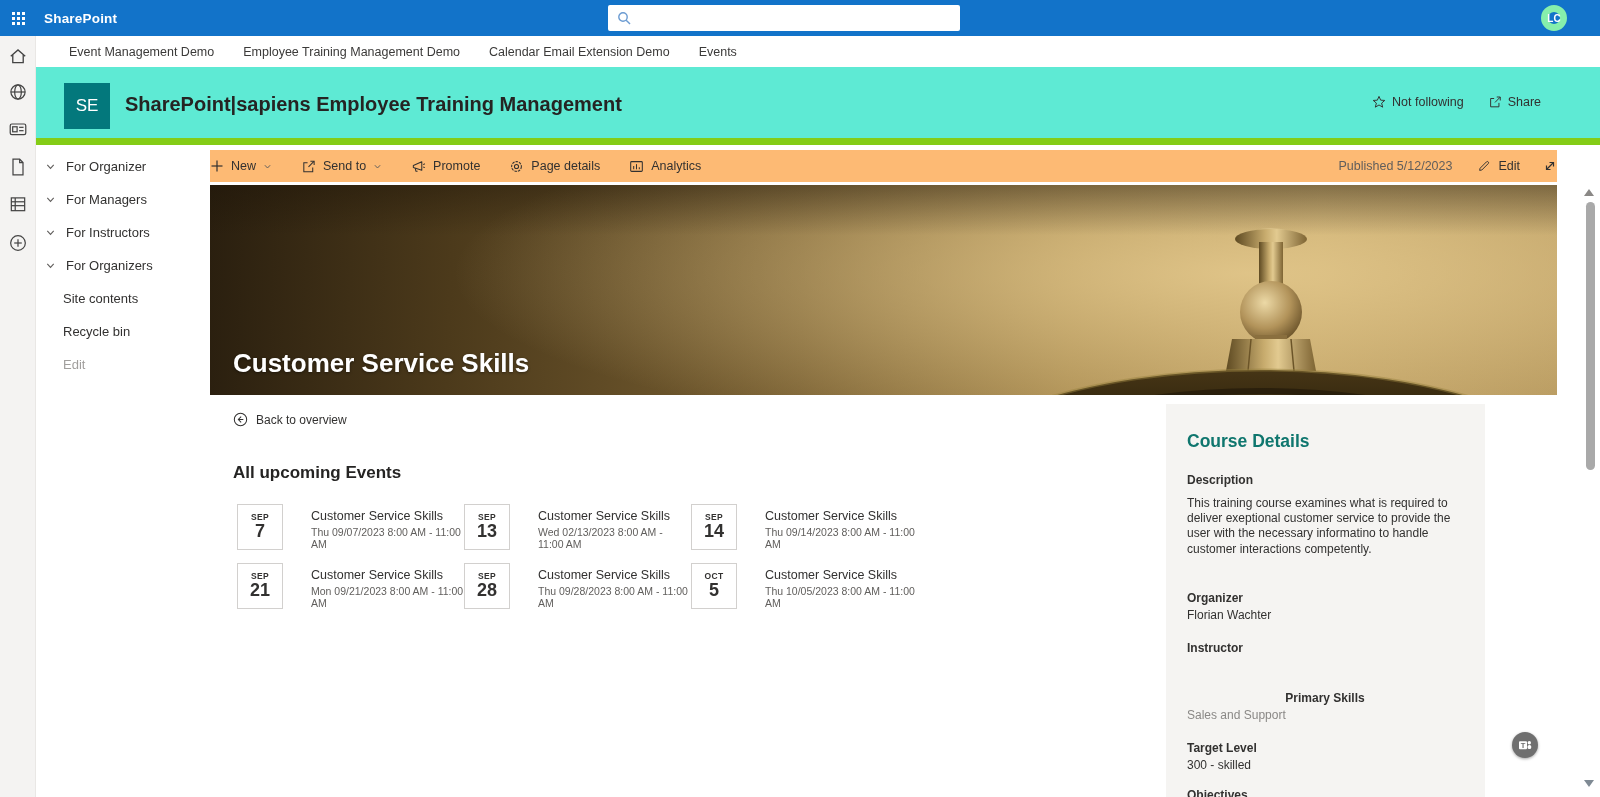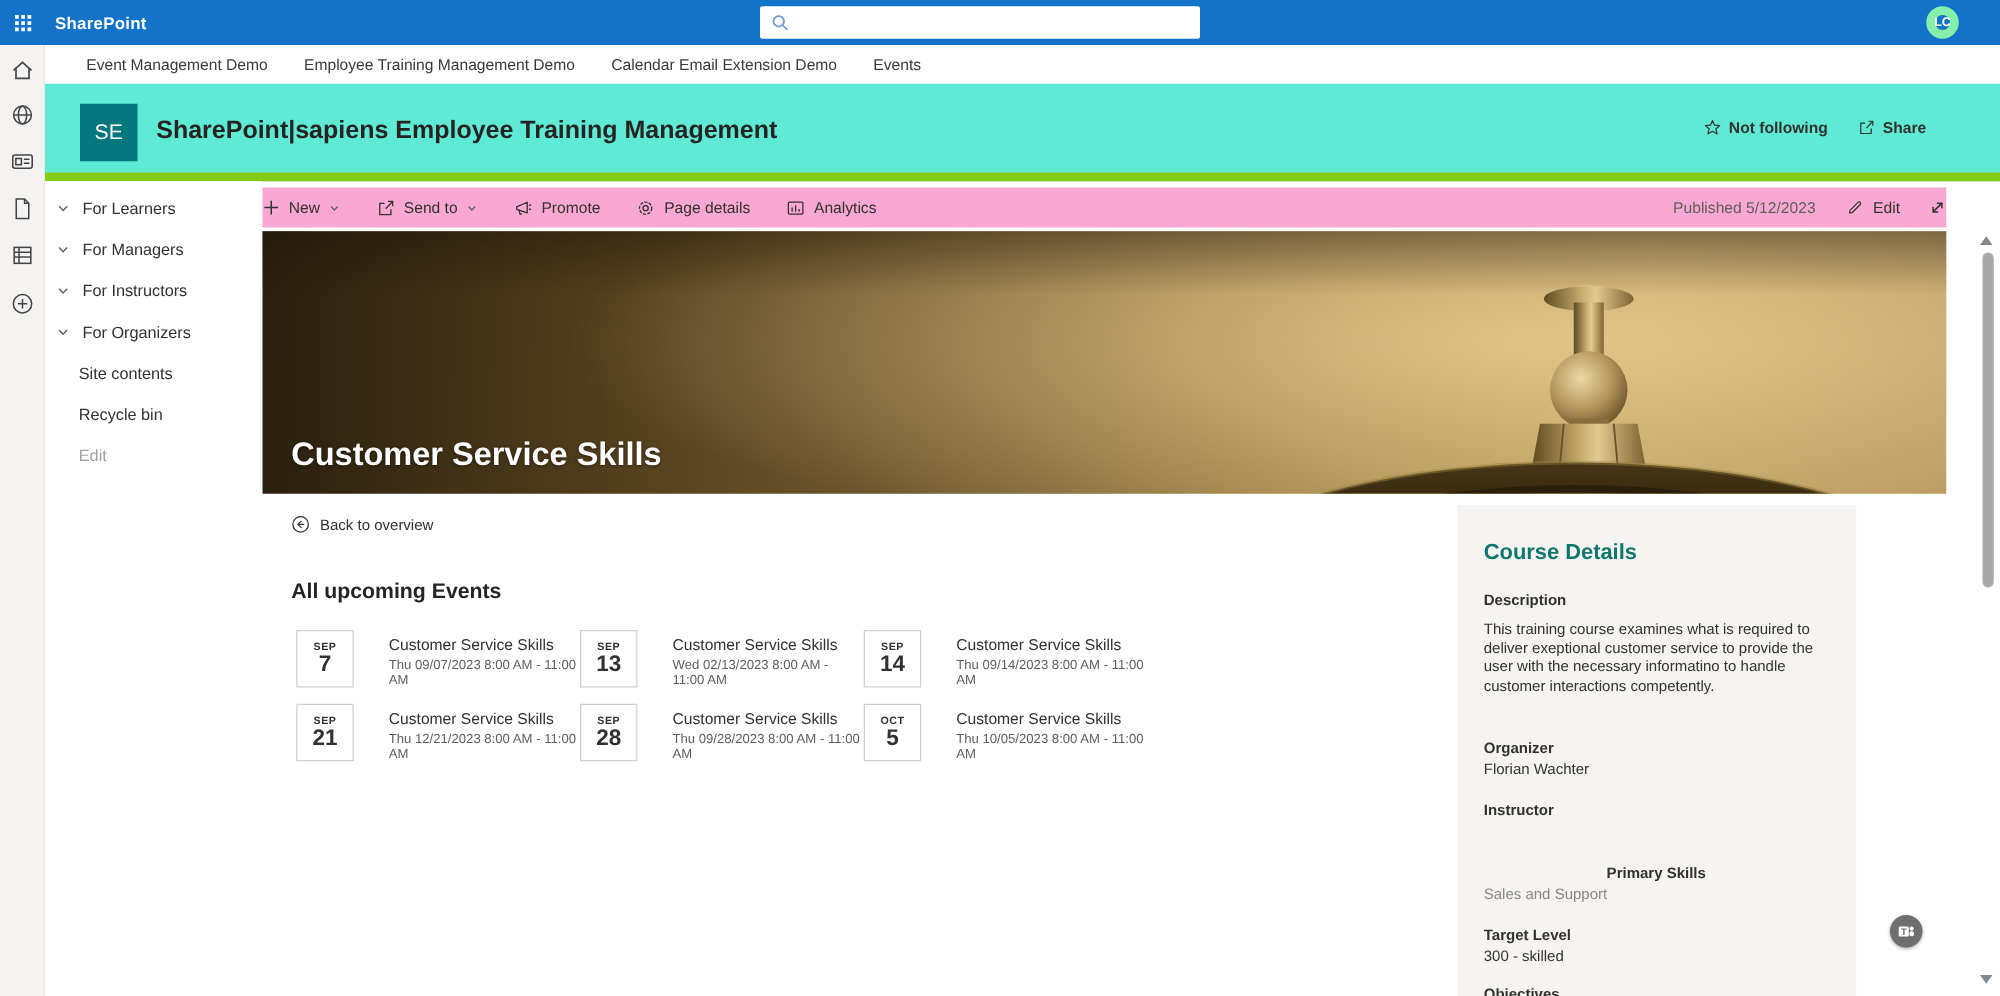--- a/index.html
+++ b/index.html
@@ -26,30 +26,30 @@
 
   
   .hub-nav { position:absolute; left:36px; top:36px; width:1564px; height:31px; background:#fff; display:flex; align-items:center; padding-left:28px; gap:19px; }
   .hub-link { font-size:12.5px; color:#3b3a39; padding:0 5px; cursor:pointer; white-space:nowrap; }
 
   
   .site-header { position:absolute; left:36px; top:67px; width:1564px; height:78px; background:#5eead4; border-bottom:7px solid #84cc16; }
   .site-logo { position:absolute; left:28px; top:16px; width:46px; height:46px; background:#03787c; color:#fff; font-size:17px; display:flex; align-items:center; justify-content:center; cursor:pointer; }
   .site-title { position:absolute; left:89px; top:26px; font-size:20px; font-weight:600; color:#252423; }
   .header-actions { position:absolute; right:59px; top:28px; display:flex; gap:24px; }
-  .header-action { display:flex; align-items:center; gap:6px; font-size:12.5px; color:#323130; cursor:pointer;font-weight:bold; }
+  .header-action { display:flex; align-items:center; gap:6px; font-size:12.5px; color:#323130; cursor:pointer; }
 
   
   .quick-launch { position:absolute; left:36px; top:145px; width:174px; height:652px; background:#fff; padding-top:5px; }
   .ql-item { height:33px; display:flex; align-items:center; gap:10px; padding-left:9px; font-size:13px; color:#323130; cursor:pointer; }
   .ql-link { padding-left:27px; }
   .ql-edit { color:#a19f9d; }
 
   
-  .command-bar { position:absolute; left:210px; top:150px; width:1347px; height:32px; background:#f9a8d4; display:flex; align-items:center; }
+  .command-bar { position:absolute; left:210px; top:150px; width:1347px; height:32px; background:#fdba74; display:flex; align-items:center; }
   .cmd-item { display:flex; align-items:center; gap:7px; font-size:12.5px; color:#323130; margin-right:29px; cursor:pointer; white-space:nowrap; }
   .cmd-right { margin-left:auto; display:flex; align-items:center; }
   .published { font-size:12.5px; color:#605e5c; margin-right:25px; cursor:default; }
   .cmd-edit { margin-right:0; }
   .expand-btn { margin-left:23px; cursor:pointer; display:flex; }
 
   
   .hero { position:absolute; left:210px; top:185px; width:1347px; height:210px; overflow:hidden;
     background:
       linear-gradient(180deg, rgba(28,19,7,.42) 0%, rgba(28,19,7,0) 24%),
@@ -200,21 +200,21 @@
   </div>
 </div>
 
 <div class="quick-launch">
   <div class="ql-item">
     <span>
         <svg width="11" height="11" viewBox="0 0 12 12" fill="none" stroke="#605e5c" stroke-width="1.2">
           <polyline points="2.5,4.3 6,8 9.5,4.3"></polyline>
         </svg>
       </span>
-    <span>For Learners</span>
+    <span>For Organizer</span>
   </div>
   <div class="ql-item">
     <span>
         <svg width="11" height="11" viewBox="0 0 12 12" fill="none" stroke="#605e5c" stroke-width="1.2">
           <polyline points="2.5,4.3 6,8 9.5,4.3"></polyline>
         </svg>
       </span>
     <span>For Managers</span>
   </div>
   <div class="ql-item">
@@ -397,21 +397,21 @@
       <div class="event-time">Thu 09/14/2023 8:00 AM - 11:00 AM</div>
     </div>
   </div>
   <div class="event-card">
     <div class="date-box">
       <div class="date-month">SEP</div>
       <div class="date-day">21</div>
     </div>
     <div class="event-info">
       <div class="event-title">Customer Service Skills</div>
-      <div class="event-time">Thu 12/21/2023 8:00 AM - 11:00 AM</div>
+      <div class="event-time">Mon 09/21/2023 8:00 AM - 11:00 AM</div>
     </div>
   </div>
   <div class="event-card">
     <div class="date-box">
       <div class="date-month">SEP</div>
       <div class="date-day">28</div>
     </div>
     <div class="event-info">
       <div class="event-title">Customer Service Skills</div>
       <div class="event-time">Thu 09/28/2023 8:00 AM - 11:00 AM</div>

